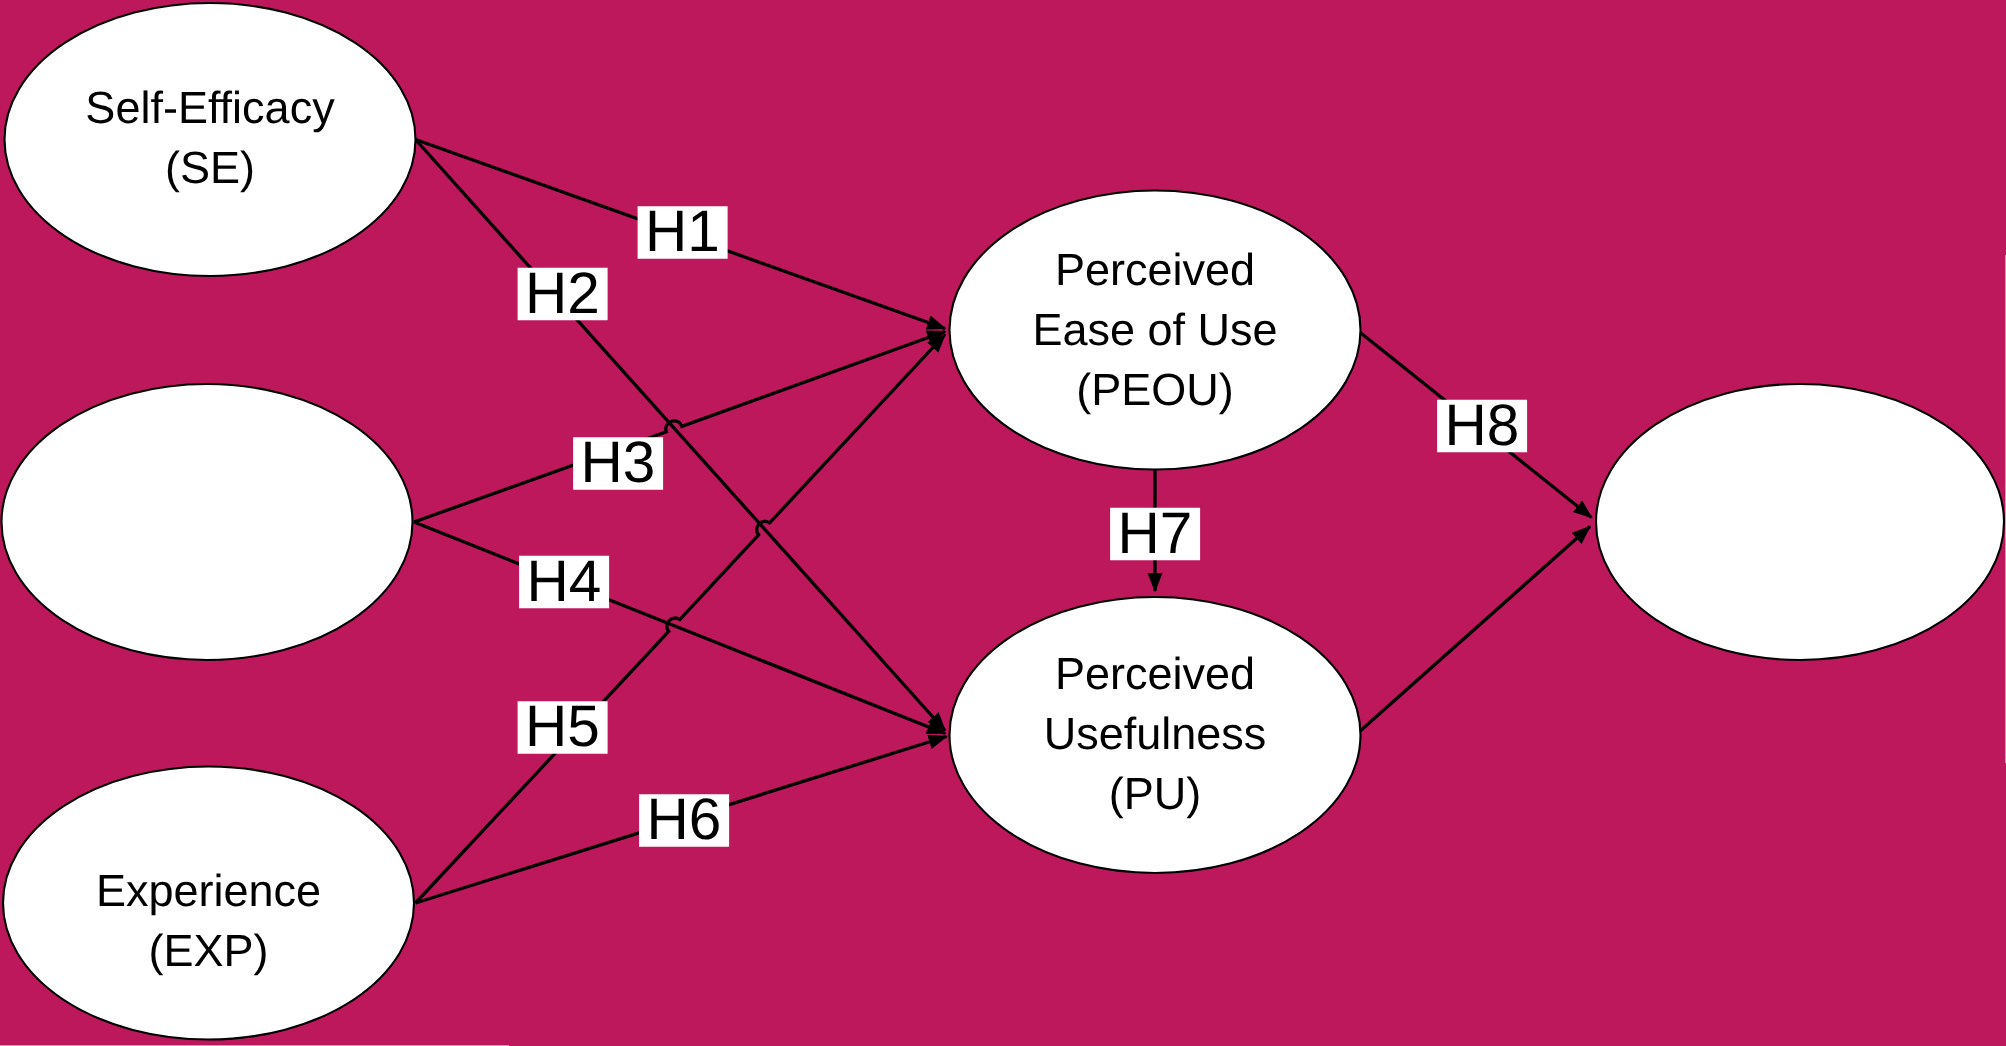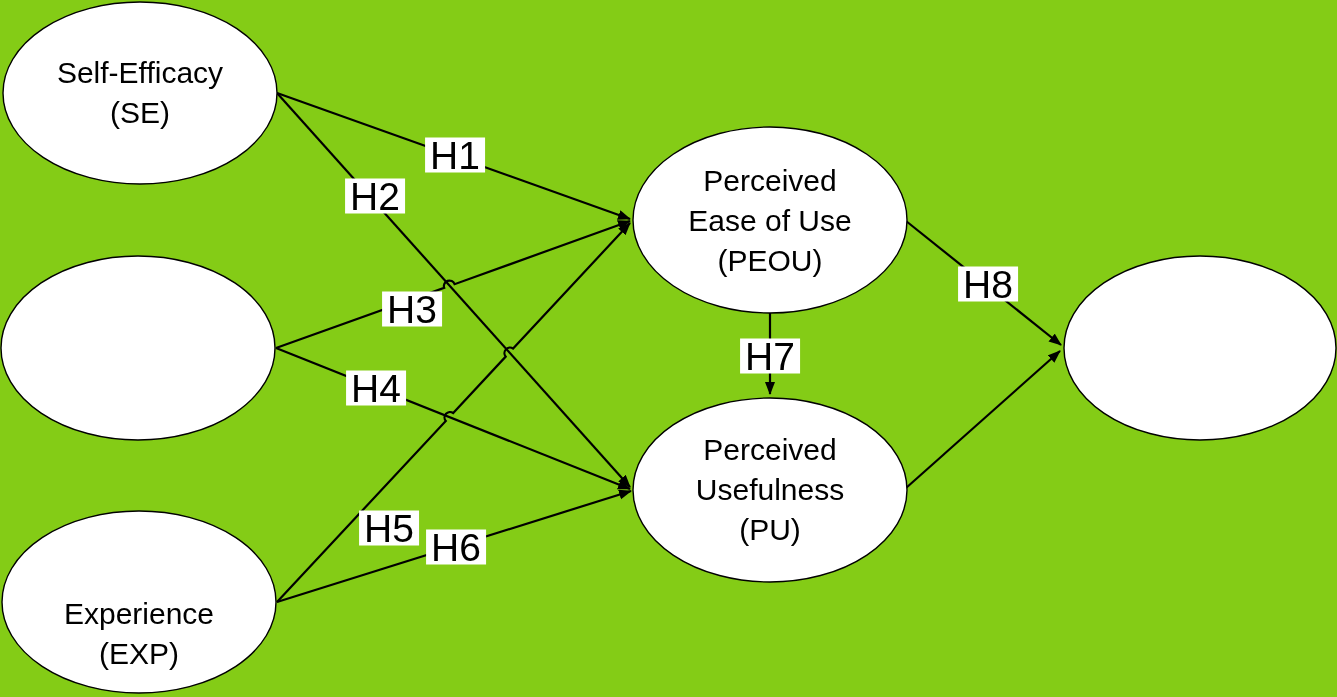--- a/index.html
+++ b/index.html
@@ -5,21 +5,21 @@
   html, body {
     margin: 0;
     padding: 0;
     background: #ffffff;
     font-family: "Liberation Sans", "DejaVu Sans", sans-serif;
   }
   .diagram {
     position: relative;
     width: 1337px;
     height: 697px;
-    background: #84cc16;
+    background: #be185d;
     overflow: hidden;
   }
   .diagram svg {
     position: absolute;
     left: 0;
     top: 0;
   }
   .node-label {
     position: absolute;
     transform: translate(-50%, -50%);
@@ -66,31 +66,31 @@
     <ellipse cx="140" cy="93" rx="137" ry="91" fill="#ffffff" stroke="#000000" stroke-width="1.4"></ellipse>
     <ellipse cx="138" cy="348" rx="137" ry="92" fill="#ffffff" stroke="#000000" stroke-width="1.4"></ellipse>
     <ellipse cx="139" cy="602" rx="137" ry="91" fill="#ffffff" stroke="#000000" stroke-width="1.4"></ellipse>
     <ellipse cx="770" cy="220" rx="137" ry="93" fill="#ffffff" stroke="#000000" stroke-width="1.4"></ellipse>
     <ellipse cx="770" cy="490" rx="137" ry="92" fill="#ffffff" stroke="#000000" stroke-width="1.4"></ellipse>
     <ellipse cx="1200" cy="348" rx="136" ry="92" fill="#ffffff" stroke="#000000" stroke-width="1.4"></ellipse>
   </svg>
 
   <div class="node-label" style="left:140px; top:93px;">Self-Efficacy
 (SE)</div>
-  <div class="node-label" style="left:139px; top:634px;text-align:center;">Experience
+  <div class="node-label" style="left:139px; top:615px;text-align:center;">Experience
 (EXP)</div>
   <div class="node-label" style="left:770px; top:221px;">Perceived
 Ease of Use
 (PEOU)</div>
   <div class="node-label" style="left:770px; top:490px;">Perceived
 Usefulness
 (PU)</div>
 
   <div class="edge-label" style="left:455px; top:155px;">H1</div>
   <div class="edge-label" style="left:375px; top:196px;">H2</div>
   <div class="edge-label" style="left:412px; top:309px;">H3</div>
   <div class="edge-label" style="left:376px; top:388px;">H4</div>
-  <div class="edge-label" style="left:389px; top:485px;margin-top:43px;">H5</div>
+  <div class="edge-label" style="left:375px; top:485px;">H5</div>
   <div class="edge-label" style="left:456px; top:547px;">H6</div>
   <div class="edge-label" style="left:770px; top:356px;">H7</div>
   <div class="edge-label" style="left:988px; top:284px;">H8</div>
 
 </div>
 
 </body></html>

